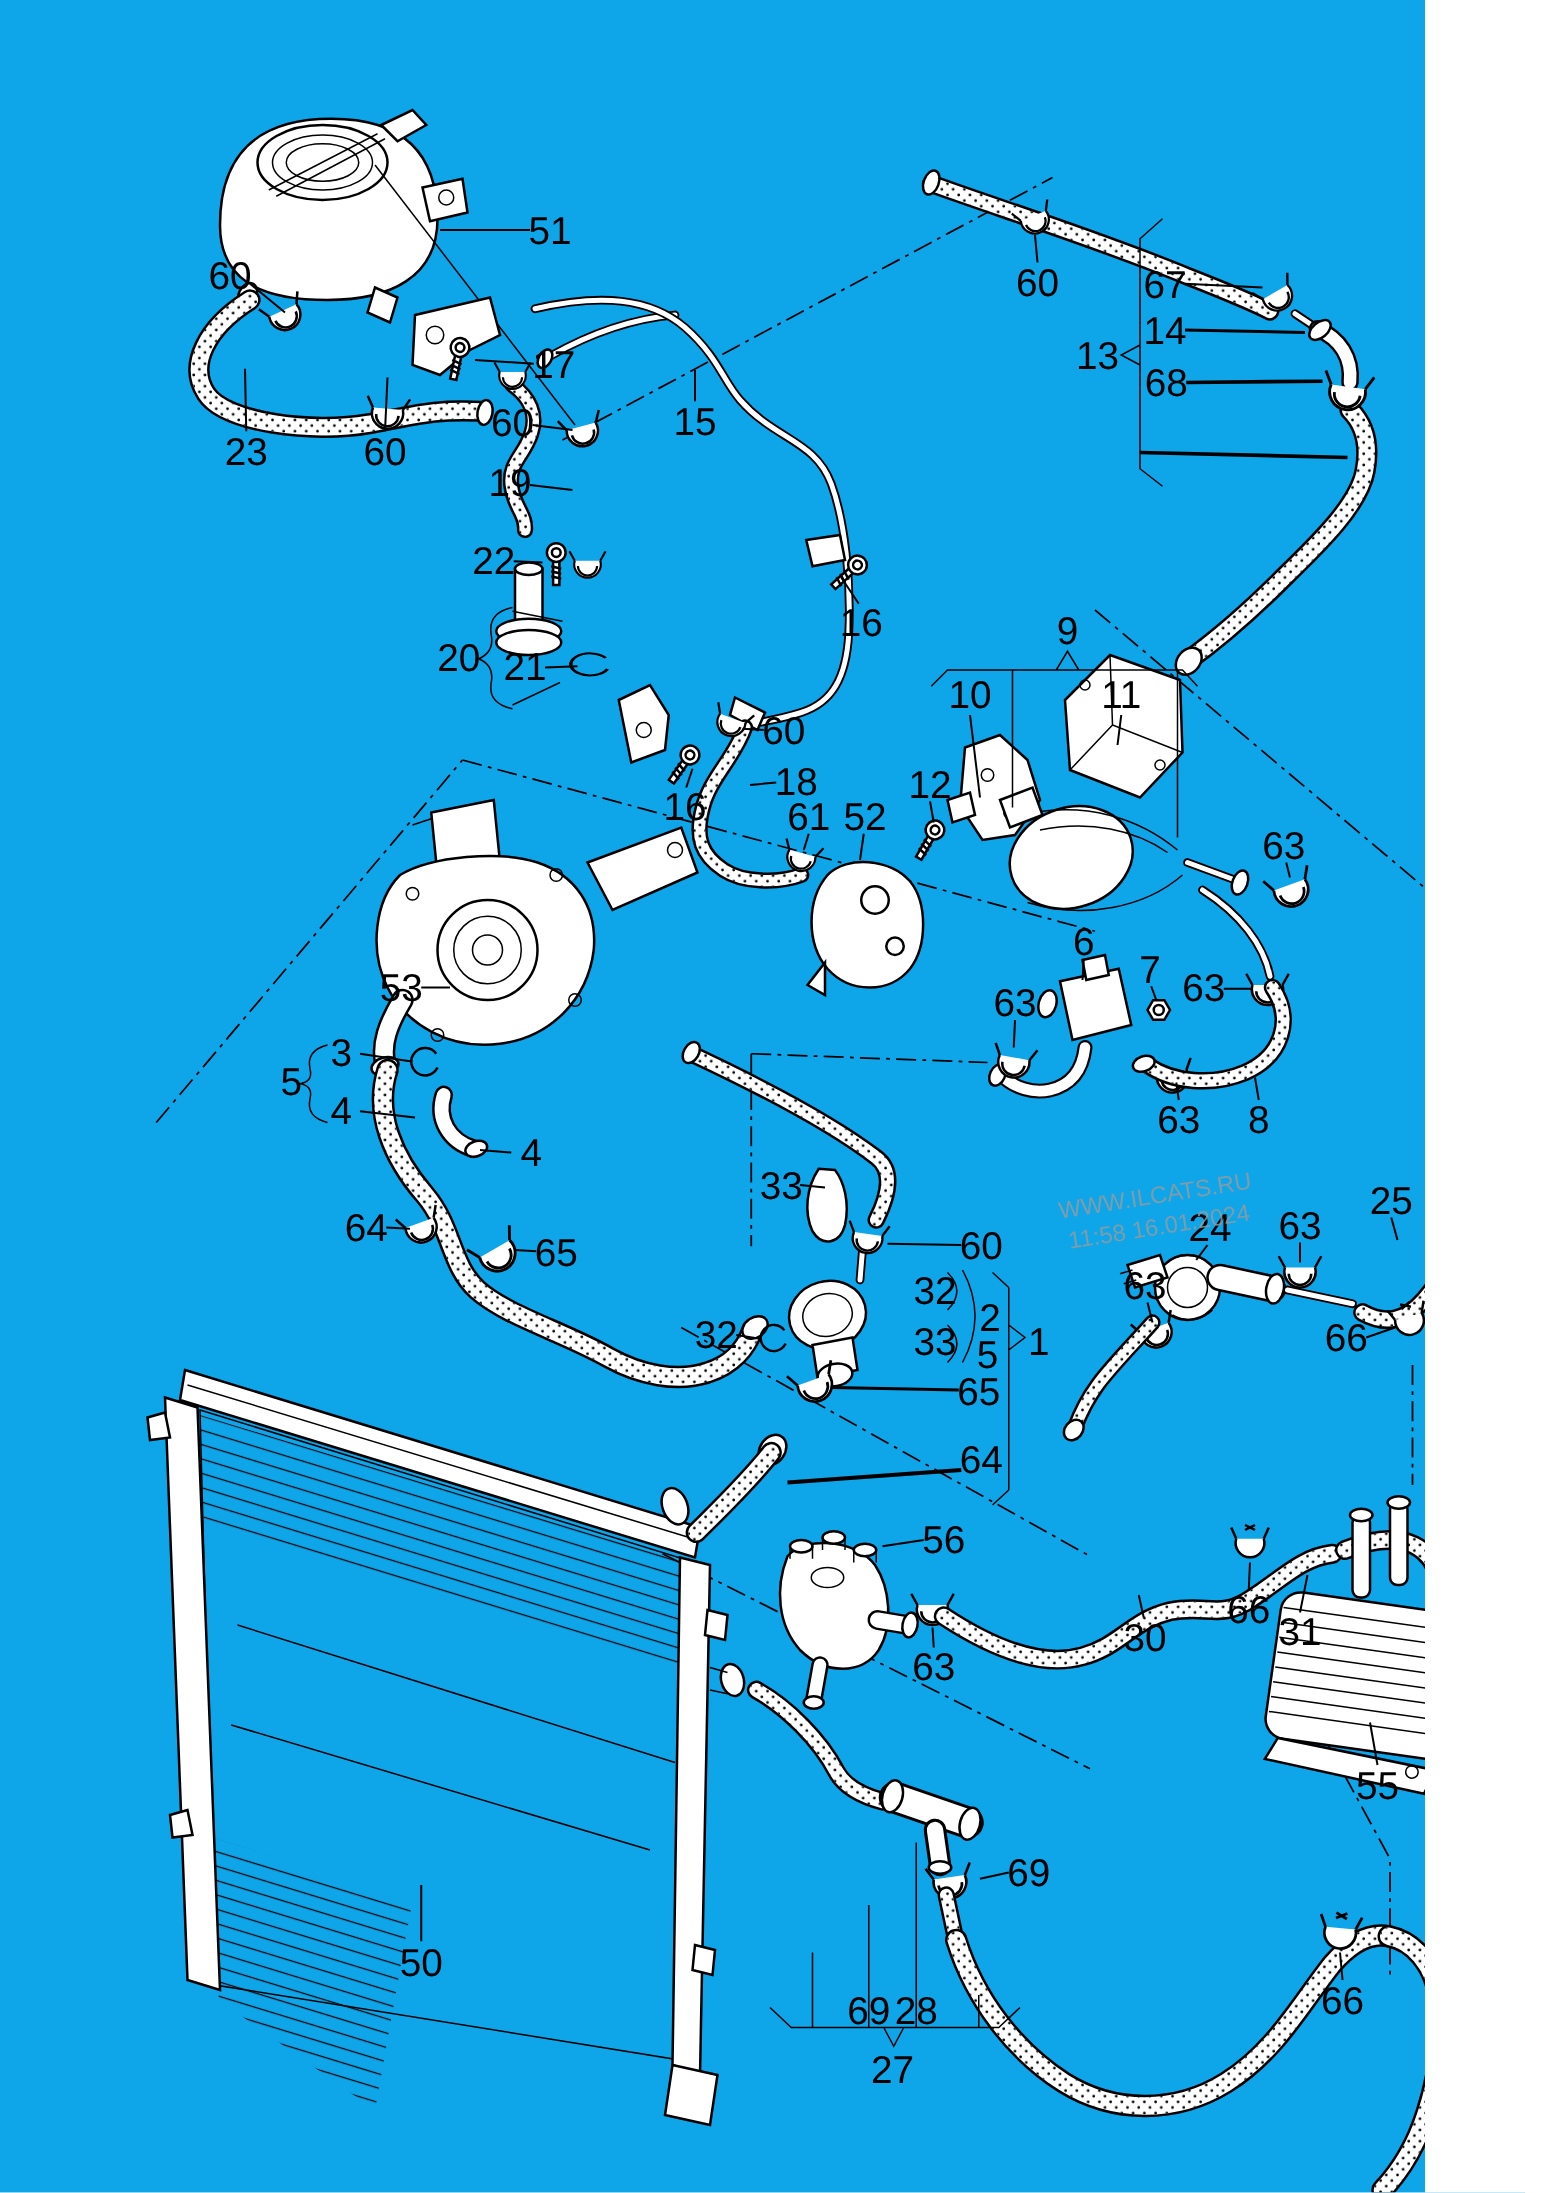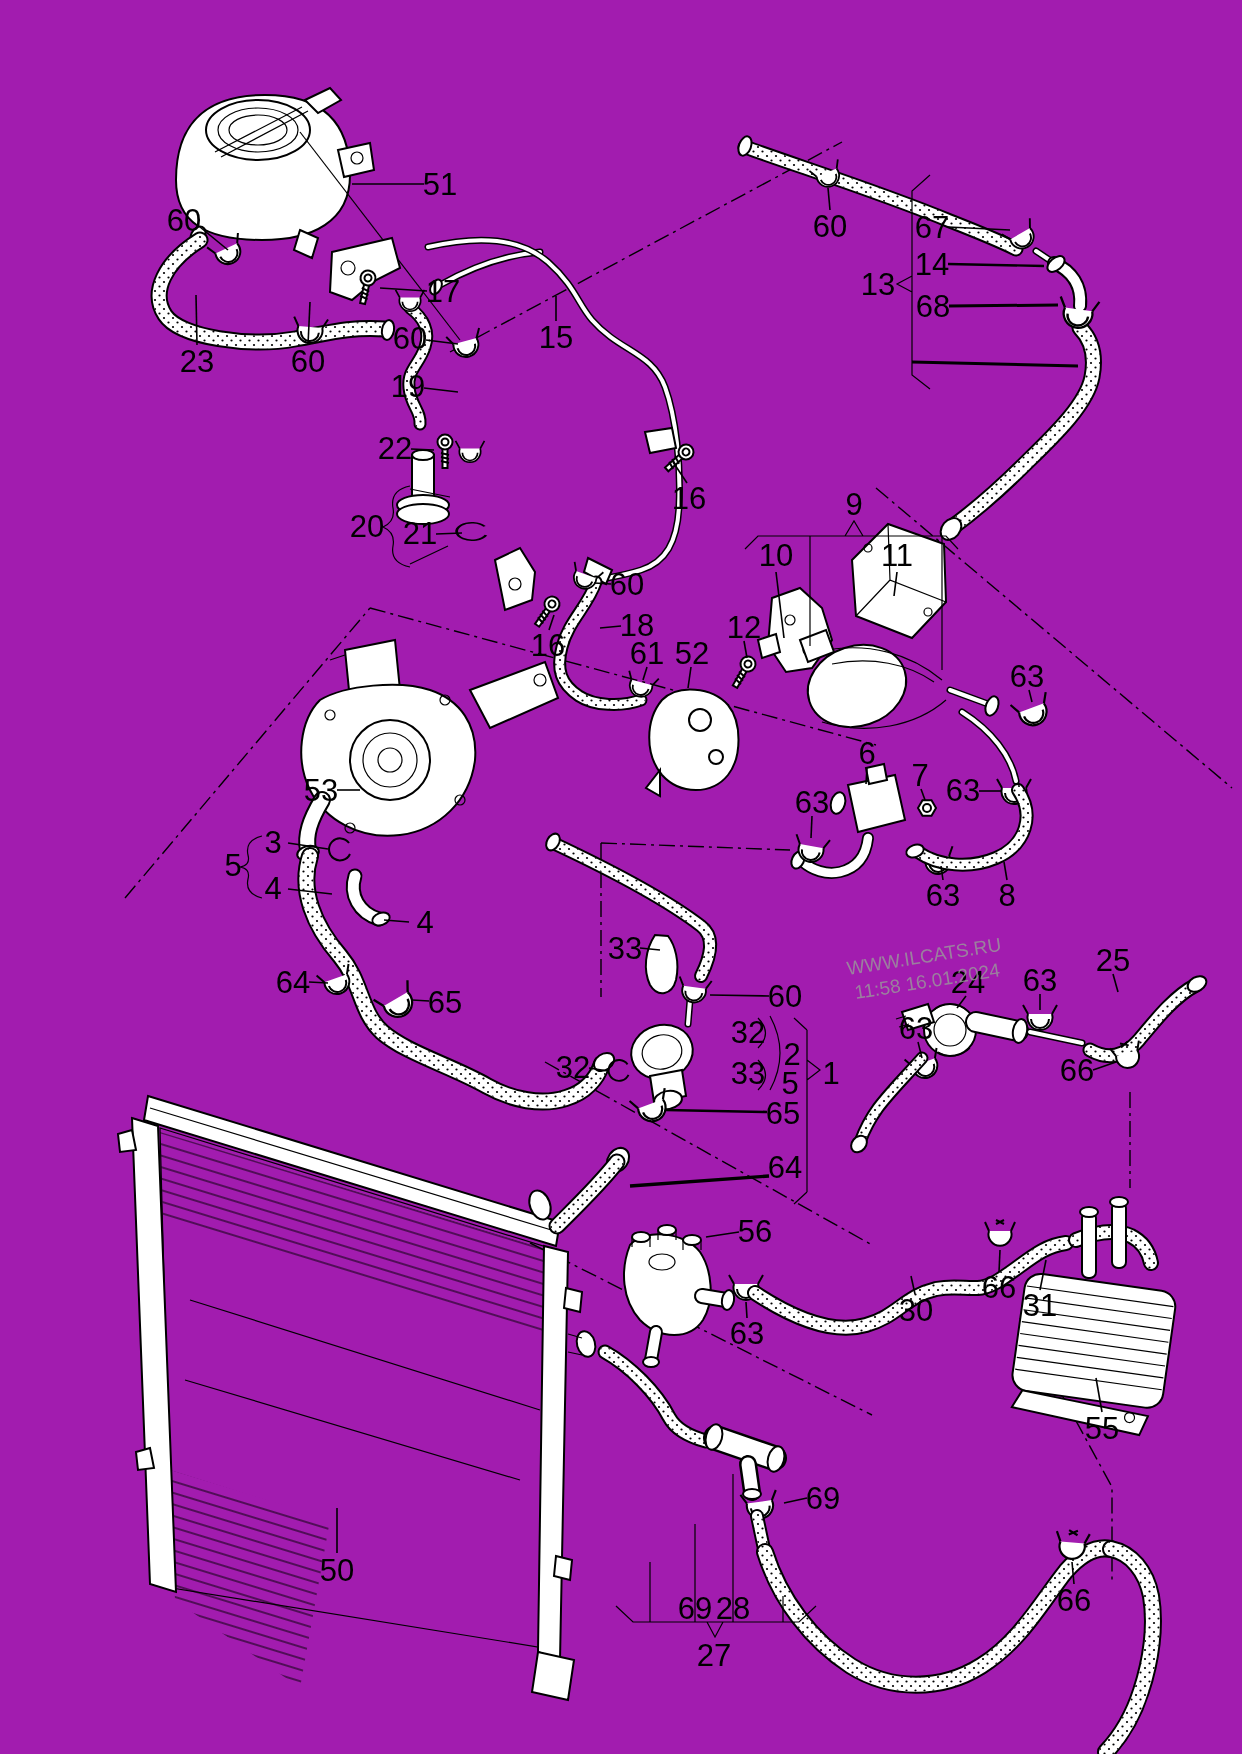--- a/index.html
+++ b/index.html
@@ -1,16 +1,16 @@
 <!DOCTYPE html>
 <html><head>
 <meta charset="utf-8">
 <style>
   html,body{margin:0;padding:0;background:#fff;}
-  .page{position:relative;width:1242px;height:1754px;background:#a21caf;overflow:hidden;
+  .page{position:relative;width:1140px;height:1754px;background:#0ea5e9;overflow:hidden;
         font-family:"Liberation Sans",sans-serif;}
   svg{position:absolute;left:0;top:0;}
   .oln{fill:#fff;stroke:#000;stroke-width:2;}
   .ln{fill:none;stroke:#000;stroke-width:2;}
   .thin{stroke-width:1.2;}
   .ho{fill:none;stroke:#000;stroke-linecap:round;}
   .hf{fill:none;stroke:#fff;stroke-linecap:round;}
   .ht{fill:none;stroke:url(#dots);stroke-linecap:round;}
   .po{fill:none;stroke:#000;stroke-linecap:round;stroke-width:7;}
   .pf{fill:none;stroke:#fff;stroke-linecap:round;stroke-width:4;}

